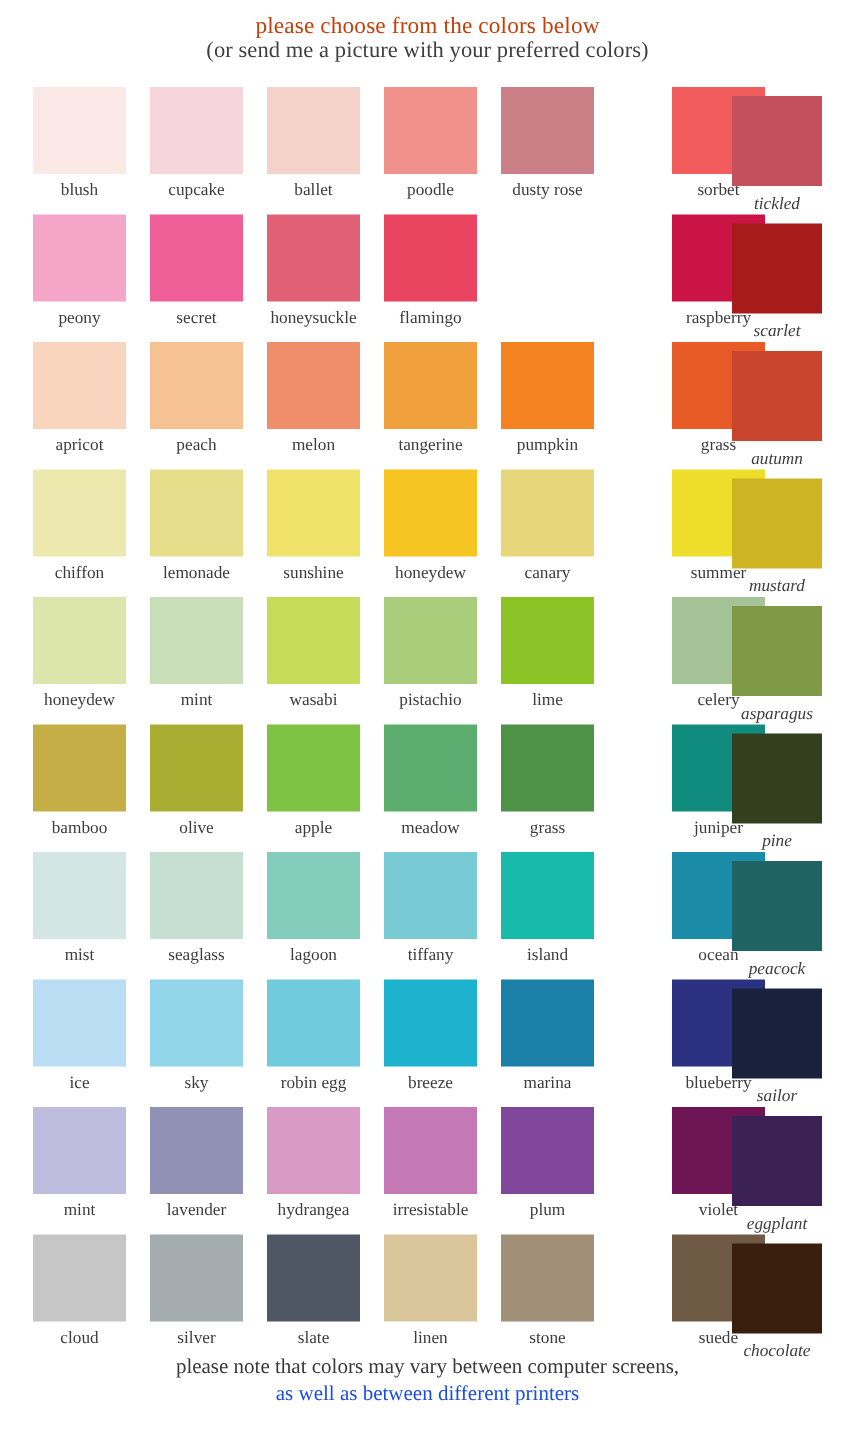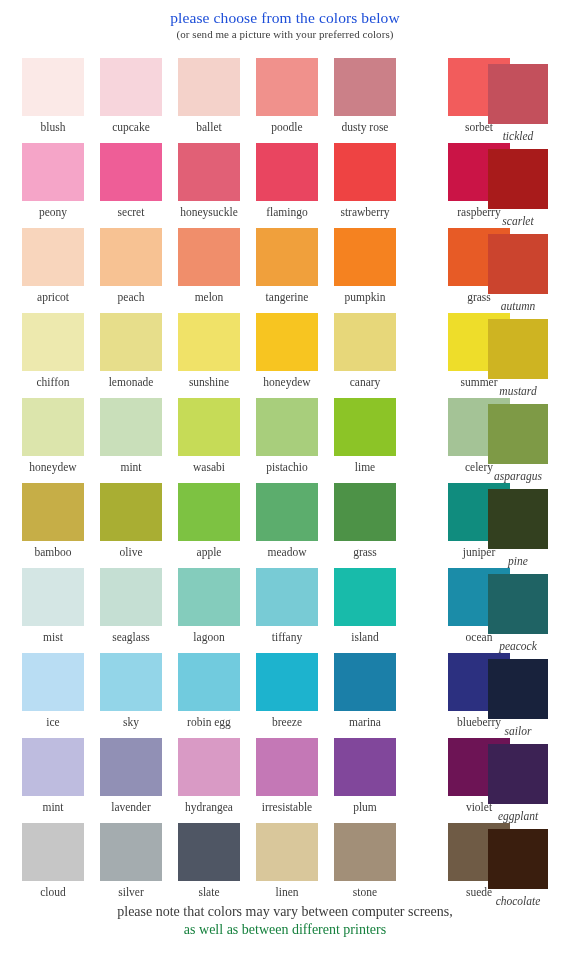--- a/index.html
+++ b/index.html
@@ -26,25 +26,25 @@
 
   
   .header {
     text-align: center;
     padding-top: 9px;
   }
   .header-line1 {
     font-size: 15.5px;
     line-height: 18px;
     letter-spacing: 0.1px;
-    color: #1d4ed8;
+    color: #c2410c;
     font-family: "Liberation Serif", "DejaVu Serif", serif;
   }
   .header-line2 {
-    font-size: 11px;
+    font-size: 15px;
     line-height: 15px;
     letter-spacing: 0.05px;
     color: #3f3f3f;
     font-family: "Liberation Serif", "DejaVu Serif", serif;
   }
 
   
   .grid {
     position: absolute;
     top: 58px;
@@ -113,21 +113,21 @@
   }
   .footer-line1 {
     font-size: 14px;
     line-height: 18px;
     color: #3a3a3a;
     font-family: "Liberation Serif", "DejaVu Serif", serif;
   }
   .footer-line2 {
     font-size: 14px;
     line-height: 18px;
-    color: #15803d;
+    color: #1d4ed8;
     font-family: "Liberation Serif", "DejaVu Serif", serif;
   }
 </style>
 </head>
 <body>
 
 <div id="chart-page">
 
   <div class="header">
     <div class="header-line1">please choose from the colors below</div>
@@ -175,24 +175,20 @@
           <div class="swatch-label">secret</div>
         </div>
         <div class="cell c2">
           <div class="swatch" style="background: rgb(225, 96, 118);"></div>
           <div class="swatch-label">honeysuckle</div>
         </div>
         <div class="cell c3">
           <div class="swatch" style="background: rgb(233, 69, 96);"></div>
           <div class="swatch-label">flamingo</div>
         </div>
-        <div class="cell c4">
-          <div class="swatch" style="background: rgb(238, 67, 67);"></div>
-          <div class="swatch-label">strawberry</div>
-        </div>
         <div class="cell c5">
           <div class="swatch" style="background: rgb(202, 20, 70);"></div>
           <div class="swatch-label">raspberry</div>
         </div>
         <div class="cell c6">
           <div class="swatch" style="background: rgb(168, 27, 27);"></div>
           <div class="swatch-label">scarlet</div>
         </div>
       </div>
       <div class="row">

